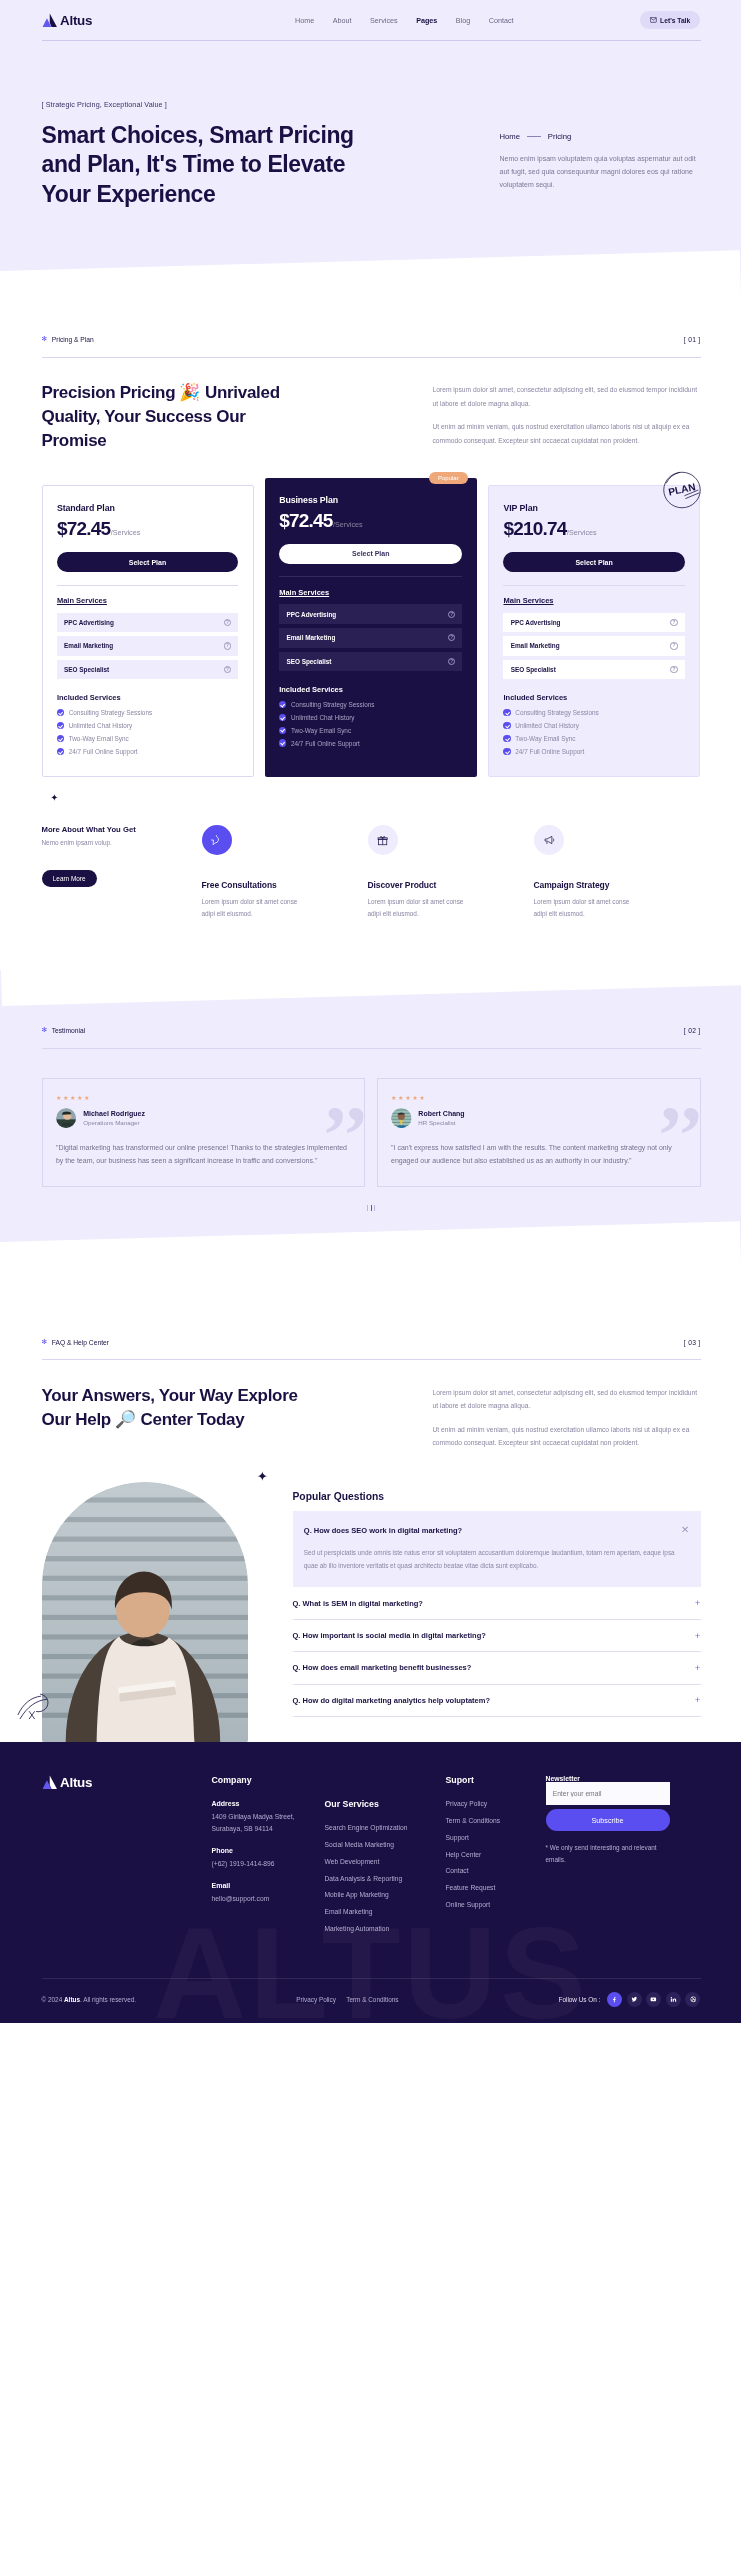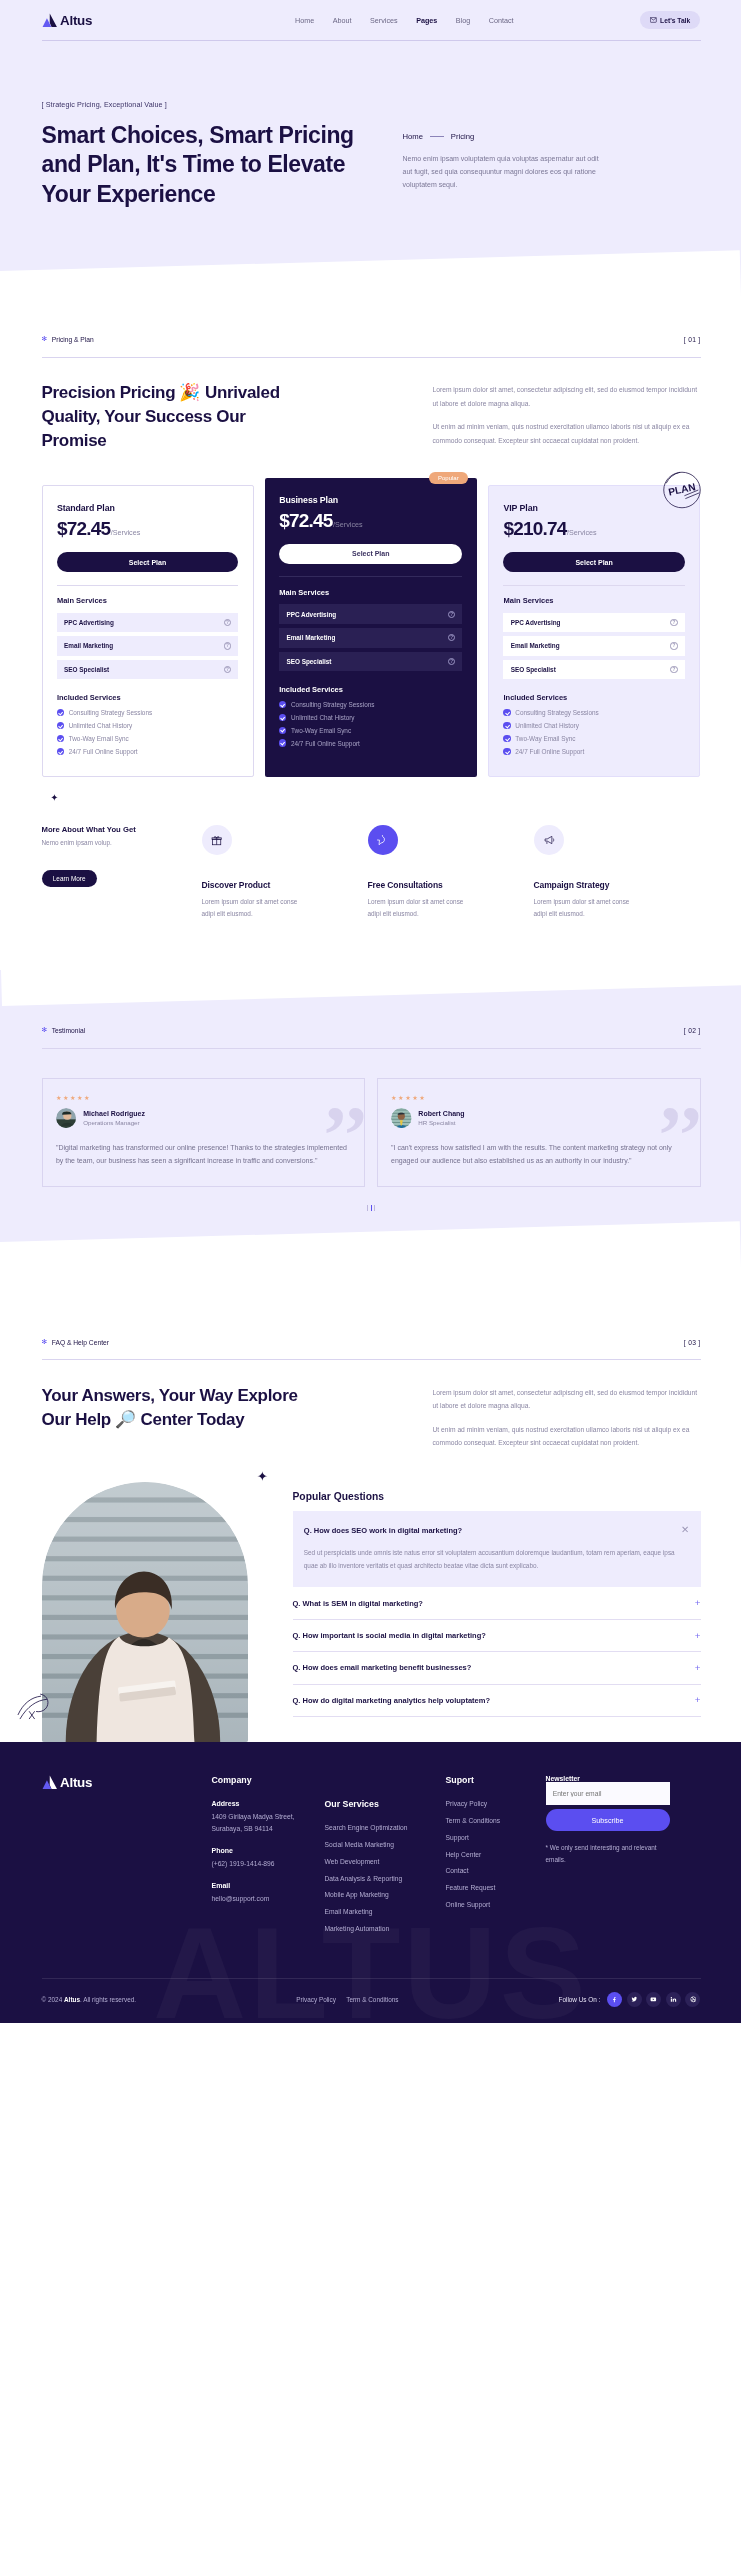--- a/index.html
+++ b/index.html
@@ -46,21 +46,21 @@
     border-radius:11.3px; height:17.5px; padding:0 10.3px;
     font-size:6.7px; font-weight:600; display:flex; align-items:center; gap:3.6px;
     font-family:inherit; cursor:pointer;
   }
   .hr-soft { width:659px; margin:0 auto; height:0.5px; background:#cfc9ec; position:relative; z-index:3;}
 
   
   .hero-inner {
     width:659px; margin:0 auto; position:relative; z-index:3;
     padding:59px 0 98px 0;
-    display:flex; justify-content:flex-start;
+    display:flex; justify-content:space-between;
   }
   .hero-left { width:361px; }
   .eyebrow { font-size:7.2px; color:#3b3266; margin-bottom:12.4px; letter-spacing:0.1px;}
   h1.hero-title {
     font-size:23px; line-height:1.28; font-weight:700;
     color:#1b1043; letter-spacing:-0.4px; max-width:330px;
   }
   .hero-right { width:201px; padding-top:32px; }
   .crumbs { display:flex; align-items:center; gap:7.2px; font-size:7.7px; color:#1b1043; font-weight:500; }
   .crumbs .dash { width:13.4px; height:0.5px; background:#8b83b8; display:inline-block;}
@@ -101,21 +101,21 @@
   .plan.biz .price { color:#fff; }
   .per { font-size:7.2px; color:#8a86a3; margin-left:0.5px;}
   .select-btn {
     display:block; width:100%; margin-top:12px; height:20px; border:none;
     border-radius:11.3px; font-size:7px; font-weight:600; cursor:pointer;
     font-family:inherit; background:#1b1043; color:#fff;
   }
   .plan.biz .select-btn { background:#ffffff; color:#3a3160; }
   .plan-rule { height:0.5px; background:#ddd8ef; margin:12.4px 0 11.3px 0; }
   .plan.biz .plan-rule { background:#332a5c; }
-  .svc-head { font-size:7.5px; font-weight:700; margin-bottom:7.2px; }
+  .svc-head { font-size:7.5px; font-weight:700; margin-bottom:7.2px;text-decoration:underline; }
   .plan.biz .svc-head { color:#fff; }
   .svc-row {
     display:flex; align-items:center; justify-content:space-between;
     padding:6.2px 7.2px; margin-bottom:4.1px; font-size:6.4px; font-weight:600;
     background:#eeecfd; color:#1b1043;
   }
   .plan.biz .svc-row { background:#2a2054; color:#ffffff; }
   .plan.vip .svc-row { background:#ffffff; }
   .q-ico {
     width:7.2px;height:7.2px;border-radius:50%;border:0.5px solid #9c97b8;
@@ -467,40 +467,40 @@
 
   <section class="more-sec">
     <div class="container more-grid">
       <div class="more-left">
         <h3>More About What You Get</h3>
         <p>Nemo enim ipsam volup.</p>
         <button class="learn-btn">Learn More</button>
       </div>
 
       <div class="feat">
+        <div class="feat-ico accent">
+          <svg width="11.3" height="11.3" viewBox="0 0 22 22">
+            <path d="M11 3a8 7 0 1 0-6.2 6.8L4 19l3.6-3.2A8 7 0 0 0 11 3z" fill="none" stroke="#ffffff" stroke-width="1.5"></path>
+          </svg>
+        </div>
+        <h4>Free Consultations</h4>
+        <p>Lorem ipsum dolor sit amet conse adipi elit eiusmod.</p>
+      </div>
+
+      <div class="feat">
         <div class="feat-ico">
           <svg width="11.3" height="11.3" viewBox="0 0 22 22">
             <rect x="3" y="8" width="16" height="11" fill="none" stroke="#1b1043" stroke-width="1.4"></rect>
             <rect x="2" y="5.5" width="18" height="3.2" fill="none" stroke="#1b1043" stroke-width="1.4"></rect>
             <path d="M11 5.5v13.5" stroke="#1b1043" stroke-width="1.4"></path>
             <path d="M11 5.5C9.5 2 6 2.4 6.6 4.4 7 5.9 9.6 5.6 11 5.5z" fill="none" stroke="#1b1043" stroke-width="1.3"></path>
             <path d="M11 5.5C12.5 2 16 2.4 15.4 4.4 15 5.9 12.4 5.6 11 5.5z" fill="none" stroke="#1b1043" stroke-width="1.3"></path>
           </svg>
         </div>
         <h4>Discover Product</h4>
-        <p>Lorem ipsum dolor sit amet conse adipi elit eiusmod.</p>
-      </div>
-
-      <div class="feat">
-        <div class="feat-ico accent">
-          <svg width="11.3" height="11.3" viewBox="0 0 22 22">
-            <path d="M11 3a8 7 0 1 0-6.2 6.8L4 19l3.6-3.2A8 7 0 0 0 11 3z" fill="none" stroke="#ffffff" stroke-width="1.5"></path>
-          </svg>
-        </div>
-        <h4>Free Consultations</h4>
         <p>Lorem ipsum dolor sit amet conse adipi elit eiusmod.</p>
       </div>
 
       <div class="feat">
         <div class="feat-ico">
           <svg width="12" height="12" viewBox="0 0 23 23">
             <path d="M4 9.5h4l9-5v14l-9-5H4z" fill="none" stroke="#1b1043" stroke-width="1.4" stroke-linejoin="round"></path>
             <path d="M7.5 14.5v4.5" stroke="#1b1043" stroke-width="1.4"></path>
             <path d="M19.5 8.5c1.4 1.4 1.4 4.6 0 6" fill="none" stroke="#1b1043" stroke-width="1.3"></path>
           </svg>

